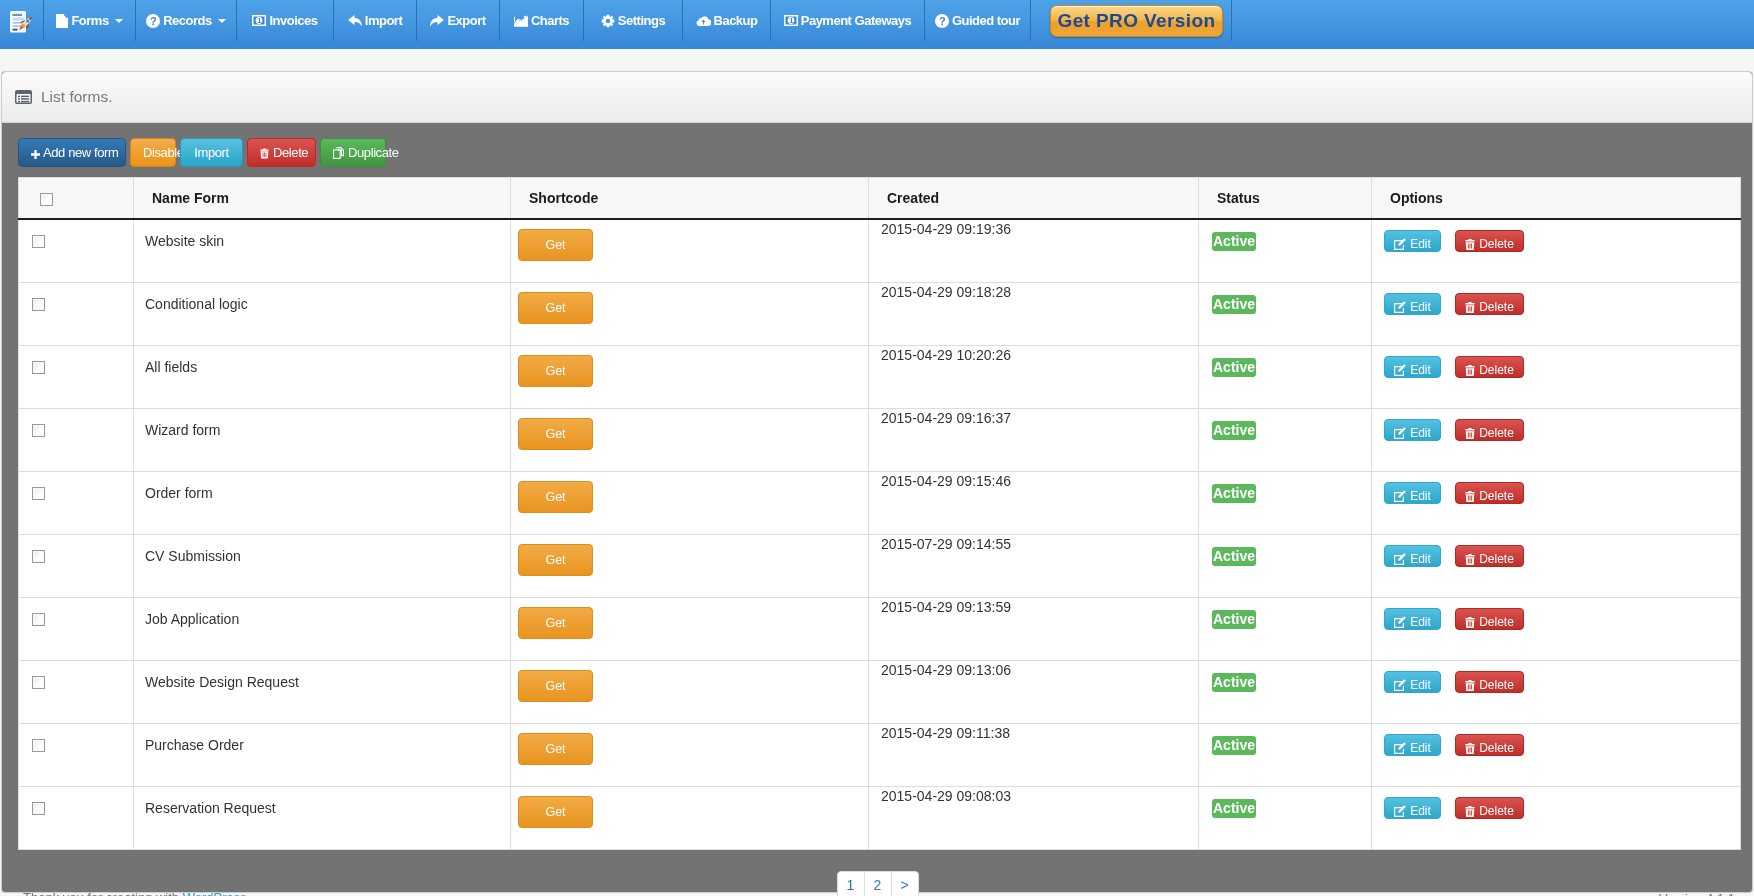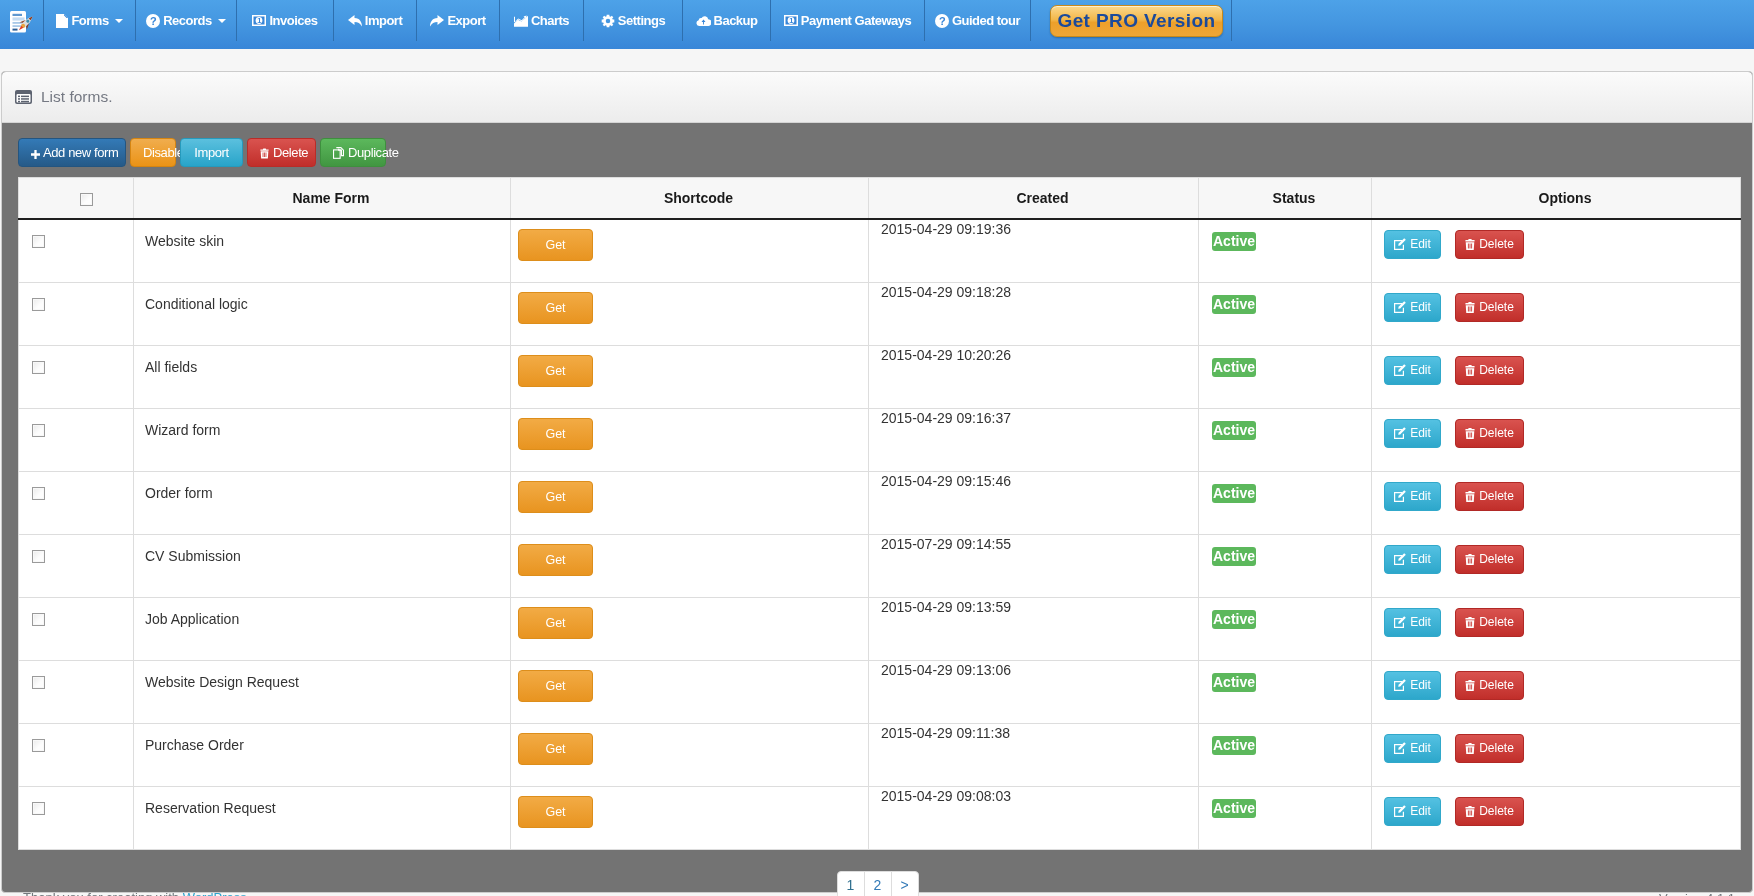--- a/index.html
+++ b/index.html
@@ -65,21 +65,21 @@
 .toolbar { height:29px; }
 
 table.grid {
   border-collapse:collapse; table-layout:fixed; width:1722px; margin-top:10px;
   background:transparent;
 }
 .grid col.c1{width:115px;} .grid col.c2{width:377px;} .grid col.c3{width:358px;}
 .grid col.c4{width:330px;} .grid col.c5{width:173px;} .grid col.c6{width:369px;}
 .grid th {
   height:41px; border:1px solid #ddd; border-bottom:2px solid #1f1f1f;
-  font-size:14px; font-weight:bold; color:#1a1a1a; text-align:center;
+  font-size:14px; font-weight:bold; color:#1a1a1a; text-align:left;
   padding:0 0 0 18px; vertical-align:middle; background:#f7f7f7;
 }
 .grid tr.h59 td {
   height:59px;
 }
 .grid td {
   height:58px; border:1px solid #ddd; background:#fff;
   font-size:14px; color:#333; text-align:left;
   padding:0 0 0 12px; vertical-align:top;
 }
@@ -101,21 +101,21 @@
 }
 .grid td.sc { padding-left:7px; }
 .badge-active {
   display:inline-block; margin-top:12px; width:44px; height:19px; line-height:19px;
   background:#5cb85c; border-radius:3px; color:#fff; font-size:14px; font-weight:bold;
   text-align:center;
 }
 .grid td.st { padding-left:13px; }
 .grid td.op { padding-left:12px; }
 .rowbtn {
-  display:inline-block; height:29px; line-height:27px; margin-top:10px; padding:0 10px;
+  display:inline-block; height:22px; line-height:27px; margin-top:10px; padding:0 10px;
   border-radius:4px; color:#fff; font-size:12px; text-align:center; vertical-align:top;
 }
 .rowbtn svg { vertical-align:-2px; margin-right:4px; }
 .rb-edit { background:linear-gradient(180deg,#54c1e2,#2da7cb); border:1px solid #31a8ca; width:57px; padding:0; }
 .rb-del  { background:linear-gradient(180deg,#d9534f,#c12e2a); border:1px solid #b12926; width:69px; padding:0; margin-left:14px; }
 
 .pagewrap { text-align:center; margin-top:21px; }
 .pag { display:inline-flex; }
 .pag a {
   display:block; width:28px; height:29px; line-height:27px; border:1px solid #ddd;

